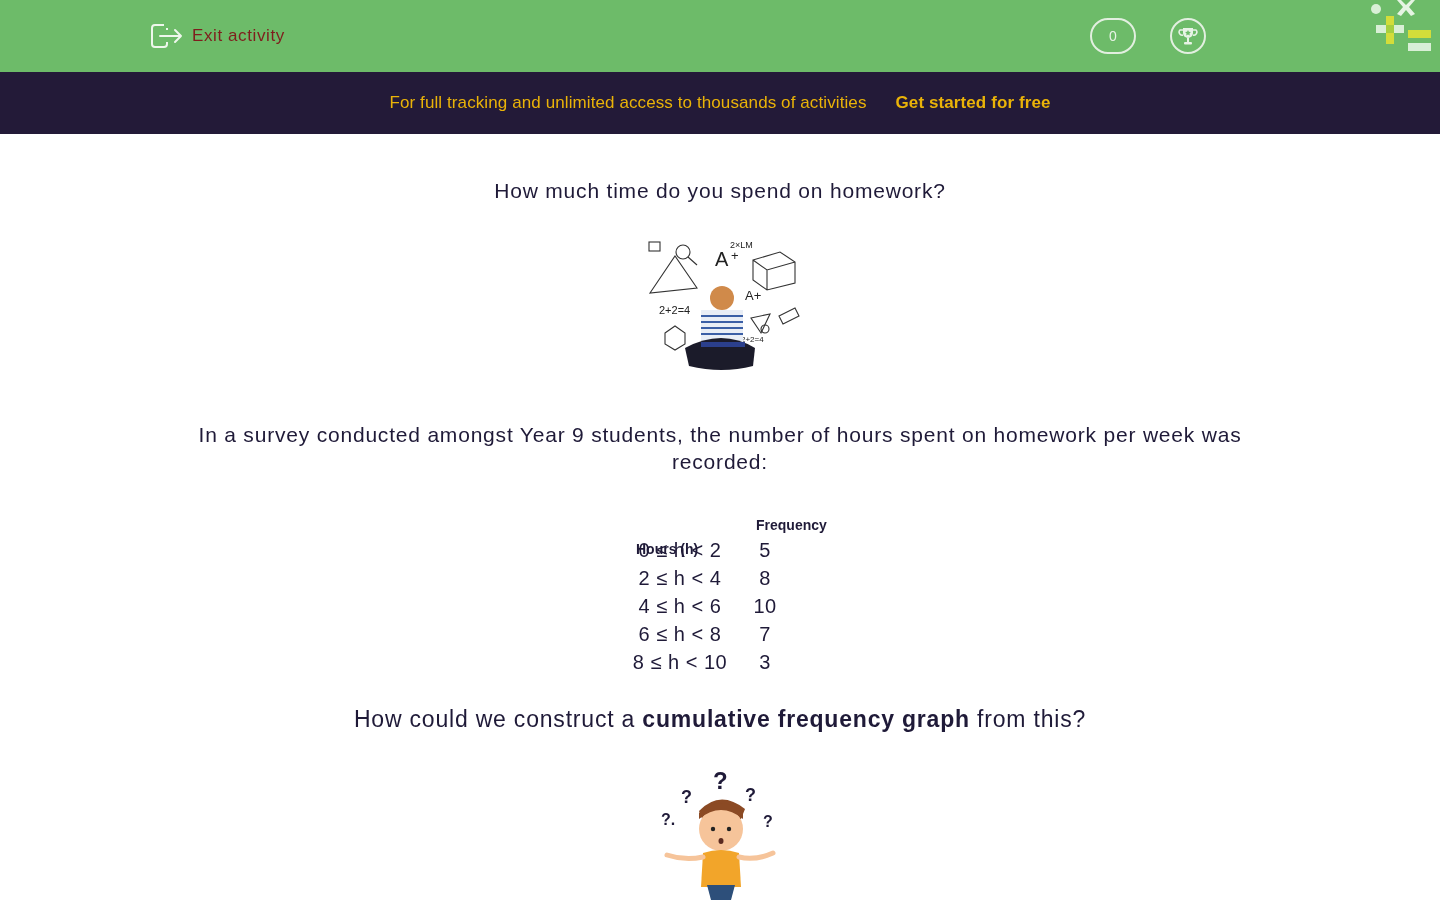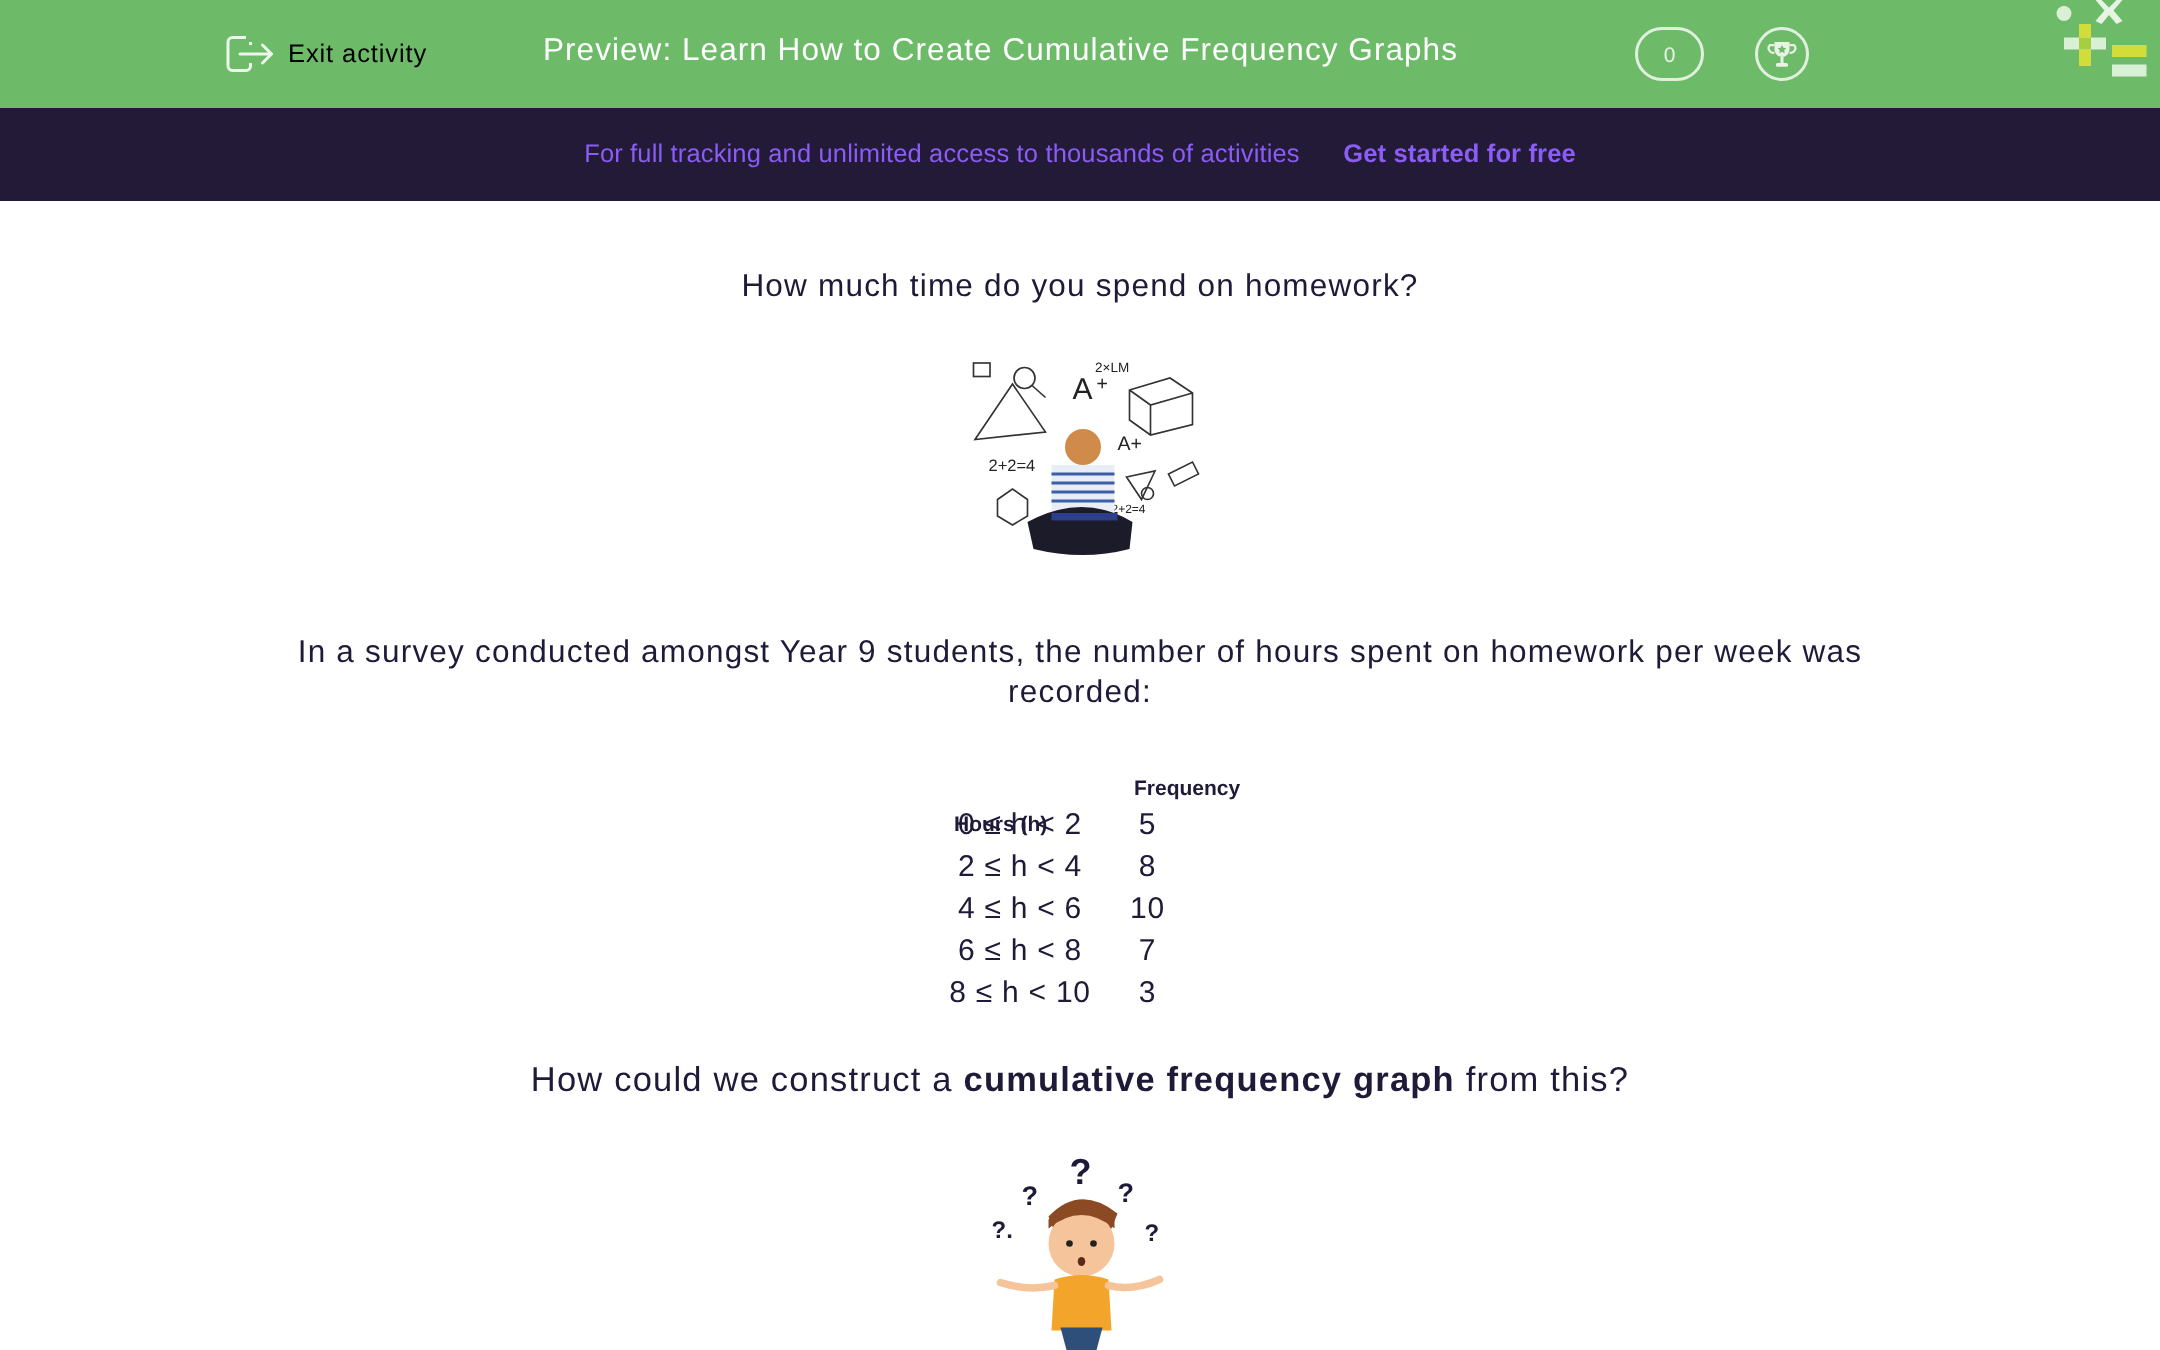--- a/index.html
+++ b/index.html
@@ -2,27 +2,27 @@
 <html><head>
 <meta charset="utf-8">
 <style>
   * { box-sizing: border-box; margin: 0; padding: 0; }
   html, body { width: 1440px; height: 900px; overflow: hidden; background: #ffffff; }
   body { font-family: "Liberation Sans", "DejaVu Sans", sans-serif; color: #1f1a38; position: relative; }
 
   .topbar { position: absolute; left: 0; top: 0; width: 1440px; height: 72px; background: #6dbb69; }
   .exit { position: absolute; left: 150px; top: 20px; height: 32px; display: flex; align-items: center; cursor: pointer; }
   .exit svg { width: 34px; height: 28px; }
-  .exit-label { color: #000000; font-size: 17px; margin-left: 8px; letter-spacing: 0.6px; }
+  .exit-label { color: #7f1d1d; font-size: 17px; margin-left: 8px; letter-spacing: 0.6px; }
   .title { position: absolute; left: 362px; top: 22px; width: 625px; color: #ffffff; font-size: 21px; font-weight: 500; letter-spacing: 0.7px; white-space: nowrap; overflow: hidden; text-overflow: ellipsis; }
   .score { position: absolute; left: 1090px; top: 18px; width: 46px; height: 36px; border: 2px solid #e2efe0; border-radius: 18px; color: #e8f3e6; font-size: 14px; display: flex; align-items: center; justify-content: center; }
   .trophy { position: absolute; left: 1170px; top: 18px; width: 36px; height: 36px; border: 2px solid #e2efe0; border-radius: 50%; display: flex; align-items: center; justify-content: center; }
   .logo { position: absolute; left: 1366px; top: 0; width: 74px; height: 56px; }
 
-  .banner { position: absolute; left: 0; top: 72px; width: 1440px; height: 62px; background: #231a38; color: #8b5cf6; font-size: 17px; display: flex; align-items: center; justify-content: center; letter-spacing: 0.1px; }
+  .banner { position: absolute; left: 0; top: 72px; width: 1440px; height: 62px; background: #231a38; color: #eab308; font-size: 17px; display: flex; align-items: center; justify-content: center; letter-spacing: 0.1px; }
   .banner b { font-weight: 700; margin-left: 5px; cursor: pointer; padding-left: 24px; }
 
   .content { position: absolute; left: 0; top: 134px; width: 1440px; }
   .q1 { position: absolute; top: 45px; width: 1440px; text-align: center; font-size: 21px; letter-spacing: 0.8px; }
   .img-study { position: absolute; left: 645px; top: 104px; width: 155px; height: 136px; }
   .para { position: absolute; top: 287px; left: 160px; width: 1120px; text-align: center; font-size: 21px; line-height: 27px; letter-spacing: 0.8px; }
 
   .table { position: absolute; left: 630px; top: 380px; width: 185px; }
   .thead { display: flex; font-weight: 700; font-size: 14px; height: 22px; align-items: center; }
   .thead .c1 { width: 96px; text-align: left; padding-left: 6px; margin-top: 48px; }
@@ -40,21 +40,20 @@
 
 <div class="topbar">
   <div class="exit">
     <svg viewBox="0 0 34 28">
       <path d="M14 3 H5 a3 3 0 0 0 -3 3 V22 a3 3 0 0 0 3 3 H14 a3 3 0 0 0 3 -3 V20" fill="none" stroke="#eef7ec" stroke-width="2"></path>
       <path d="M17 8 V6" fill="none" stroke="#eef7ec" stroke-width="2"></path>
       <path d="M10 14 H31 M25 8 L31 14 L25 20" fill="none" stroke="#eef7ec" stroke-width="2" stroke-linecap="round" stroke-linejoin="round"></path>
     </svg>
     <span class="exit-label">Exit activity</span>
   </div>
-  <div class="title">Preview: Learn How to Create Cumulative Frequency Graphs</div>
   <div class="score">0</div>
   <div class="trophy">
     <svg width="22" height="22" viewBox="0 0 22 22">
       <path d="M6 3 H16 V8 a5 5 0 0 1 -10 0 Z" fill="#e8f3e6"></path>
       <path d="M6 5 H3 a3 3 0 0 0 3 5 M16 5 H19 a3 3 0 0 1 -3 5" fill="none" stroke="#e8f3e6" stroke-width="1.5"></path>
       <rect x="10" y="13" width="2" height="4" fill="#e8f3e6"></rect>
       <rect x="7" y="17" width="8" height="2.5" rx="1" fill="#e8f3e6"></rect>
       <path d="M11 5 l0.9 1.8 2 .3 -1.45 1.4 .35 2 -1.8 -.95 -1.8 .95 .35 -2 -1.45 -1.4 2 -.3z" fill="#6dbb69"></path>
     </svg>
   </div>

